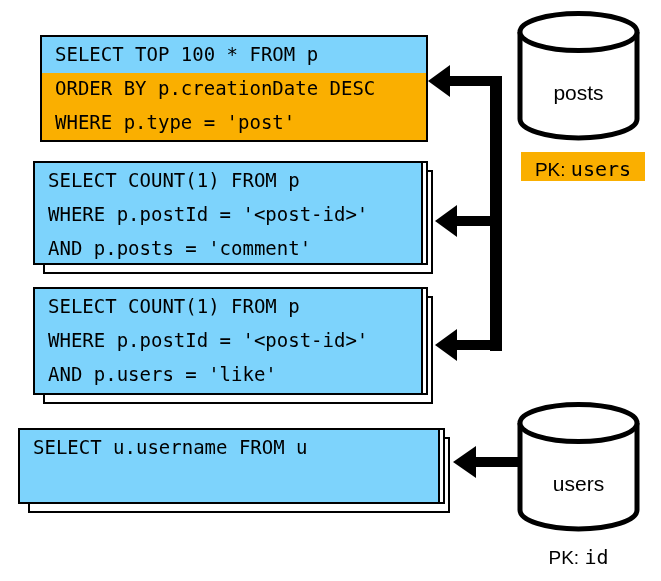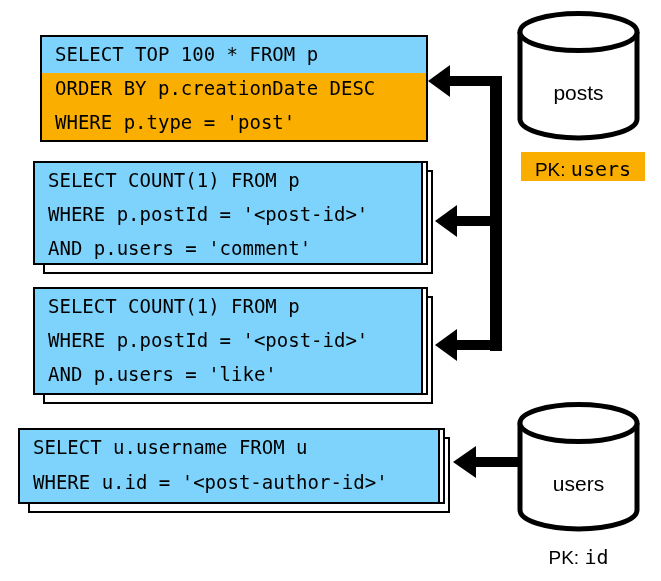--- a/index.html
+++ b/index.html
@@ -62,40 +62,39 @@
       <div class="qline">WHERE p.type = 'post'</div>
     </div>
   </div>
 
   <div class="qwrap" style="left:33px; top:153px; width:390px; height:104px;">
     <div class="qlayer l2"></div>
     <div class="qlayer l1"></div>
     <div class="qmain">
       <div class="qline">SELECT COUNT(1) FROM p</div>
       <div class="qline">WHERE p.postId = '&lt;post-id&gt;'</div>
-      <div class="qline">AND p.users = 'comment'</div>
+      <div class="qline">AND p.posts = 'comment'</div>
     </div>
   </div>
 
   <div class="qwrap" style="left:33px; top:279px; width:390px; height:108px;">
     <div class="qlayer l2"></div>
     <div class="qlayer l1"></div>
     <div class="qmain">
       <div class="qline">SELECT COUNT(1) FROM p</div>
       <div class="qline">WHERE p.postId = '&lt;post-id&gt;'</div>
       <div class="qline">AND p.users = 'like'</div>
     </div>
   </div>
 
   <div class="qwrap q2line" style="left:18px; top:420px; width:422px; height:76px;">
     <div class="qlayer l2"></div>
     <div class="qlayer l1"></div>
     <div class="qmain">
       <div class="qline">SELECT u.username FROM u</div>
-      <div class="qline">WHERE u.id = '&lt;post-author-id&gt;'</div>
     </div>
   </div>
 
   <div class="dbwrap" style="left:517px; top:11px; height:132px;">
     <svg width="123" height="132" viewBox="0 0 123 132">
       <path d="M 3,21 L 3,108 A 58.5,19 0 0 0 120,108 L 120,21" fill="#ffffff" stroke="#000000" stroke-width="5"></path>
       <ellipse cx="61.5" cy="21" rx="58.5" ry="18.5" fill="#ffffff" stroke="#000000" stroke-width="5"></ellipse>
     </svg>
     <div class="dblabel">posts</div>
   </div>

